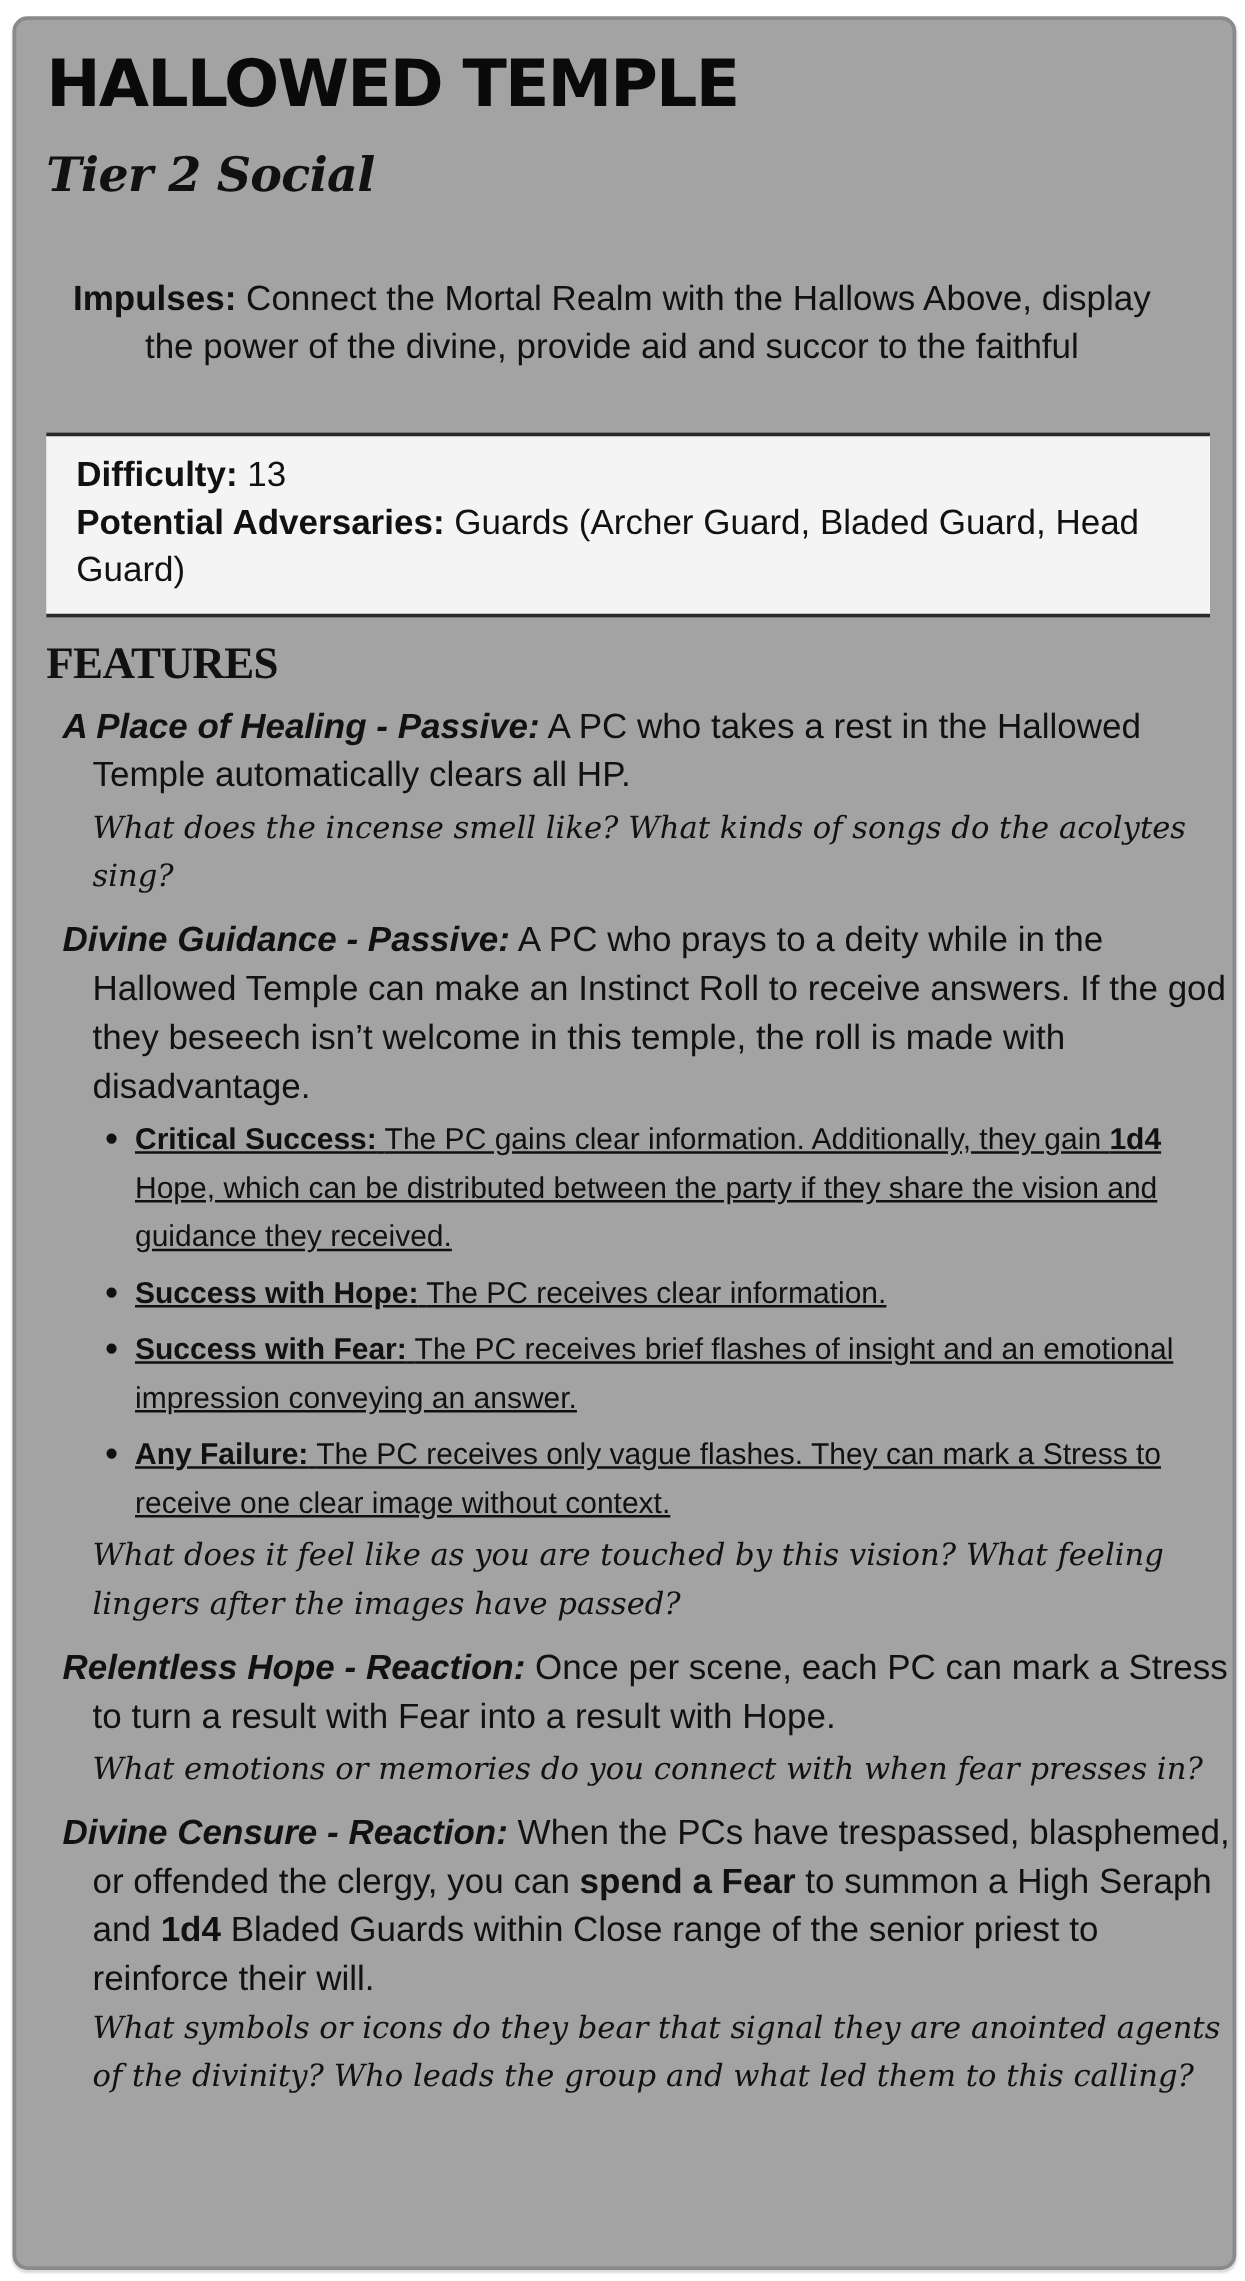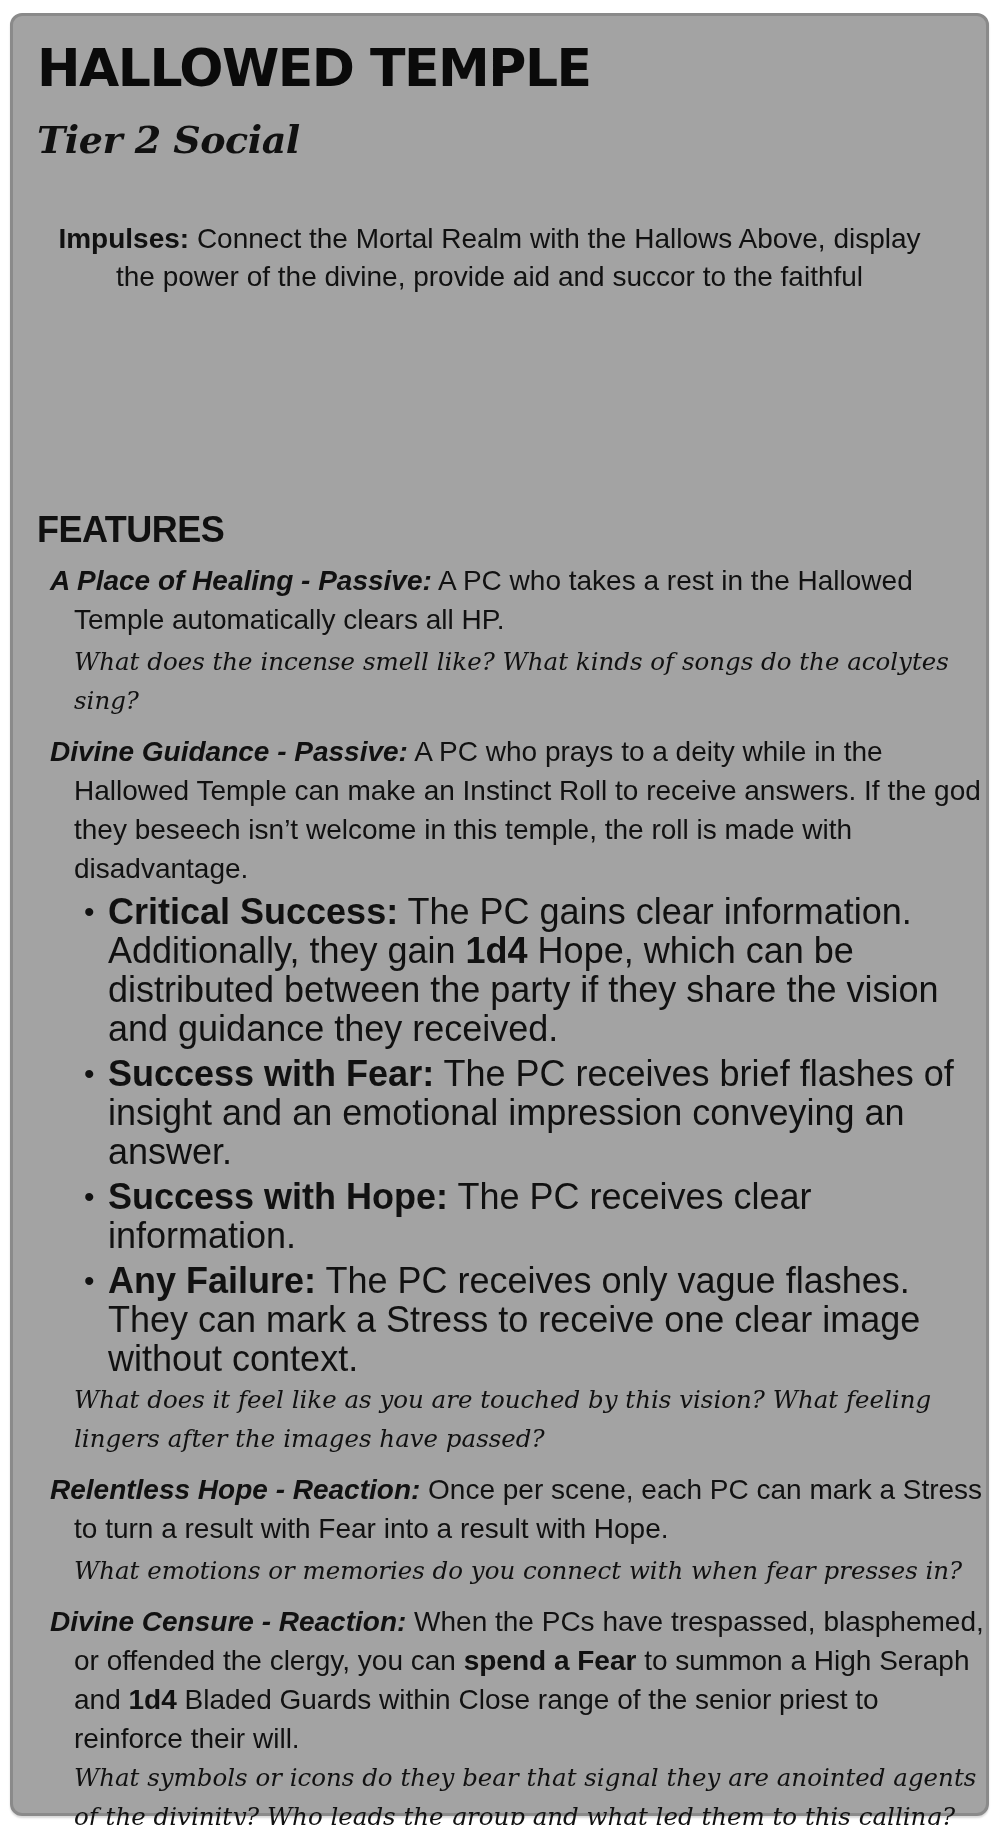--- a/index.html
+++ b/index.html
@@ -29,43 +29,53 @@
     font-size: 28px; line-height: 38px; text-align: center;
   }
   b, .b { font-weight: bold; }
   .stats {
     position: absolute; left: 24px; top: 330px; width: 931px; height: 148px;
     background: #f4f4f4; border-top: 3px solid #2a2a2a; border-bottom: 3px solid #2a2a2a;
     padding: 12px 24px; font-size: 28px; line-height: 38px;
   }
   .features-h {
     position: absolute; left: 24px; top: 490px;
-    font-family: Liberation Sans, sans-serif; font-weight: bold; font-size: 36px;
+    font-family: Liberation Serif, serif; font-weight: bold; font-size: 36px;
     line-height: 48px; letter-spacing: -0.5px;
   }
   .features { position: absolute; left: 37px; top: 545px; width: 945px; }
   .feat { font-size: 28px; line-height: 39px; padding-left: 24px; text-indent: -24px; }
   .feat .fname { font-style: italic; font-weight: bold; }
   .q { font-family: "DejaVu Serif", serif; font-style: italic; font-size: 24.5px; line-height: 39px; padding-left: 24px; margin-top: 3px; color: #111; }
   .gap { height: 12px; }
   ul.bullets { list-style: none; margin-left: 34px; margin-top: 4px; }
-  ul.bullets li { position: relative; font-size: 36px; line-height: 39px; padding-left: 24px; margin-bottom: 6px; }
+  ul.bullets li { position: relative; font-size: 24px; line-height: 39px; padding-left: 24px; margin-bottom: 6px; text-decoration: underline; }
   ul.bullets li::before { content: "\2022"; position: absolute; left: 0; top: 0; font-size: 30px; }
 </style>
 </head>
 <body>
 
 <div class="card">
   <div class="title">HALLOWED TEMPLE</div>
   <div class="tier">Tier 2 Social</div>
   <div class="impulses">
     <span class="b">Impulses:</span>
     <span>Connect the Mortal Realm with the Hallows Above, display the power of the divine, provide aid and succor to the faithful</span>
   </div>
 
+  <div class="stats">
+    <div>
+      <span class="b">Difficulty:</span>
+      <span>13</span>
+    </div>
+    <div>
+      <span class="b">Potential Adversaries:</span>
+      <span>Guards (Archer Guard, Bladed Guard, Head Guard)</span>
+    </div>
+  </div>
 
   <div class="features-h">FEATURES</div>
 
   <div class="features">
 
     <div class="feat">
       <span class="fname">A Place of Healing - Passive:</span>
       <span>A PC who takes a rest in the Hallowed Temple automatically clears all HP.</span>
     </div>
     <div class="q">What does the incense smell like? What kinds of songs do the acolytes sing?</div>
@@ -74,26 +84,26 @@
     <div class="feat">
       <span class="fname">Divine Guidance - Passive:</span>
       <span>A PC who prays to a deity while in the Hallowed Temple can make an Instinct Roll to receive answers. If the god they beseech isn’t welcome in this temple, the roll is made with disadvantage.</span>
     </div>
     <ul class="bullets">
       <li>
         <span class="b">Critical Success:</span>
         <span>The PC gains clear information. Additionally, they gain </span><span class="b">1d4</span><span> Hope, which can be distributed between the party if they share the vision and guidance they received.</span>
       </li>
       <li>
+        <span class="b">Success with Hope:</span>
+        <span>The PC receives clear information.</span>
+      </li>
+      <li>
         <span class="b">Success with Fear:</span>
         <span>The PC receives brief flashes of insight and an emotional impression conveying an answer.</span>
-      </li>
-      <li>
-        <span class="b">Success with Hope:</span>
-        <span>The PC receives clear information.</span>
       </li>
       <li>
         <span class="b">Any Failure:</span>
         <span>The PC receives only vague flashes. They can mark a Stress to receive one clear image without context.</span>
       </li>
     </ul>
     <div class="q" style="margin-top:-4px">What does it feel like as you are touched by this vision? What feeling lingers after the images have passed?</div>
     <div class="gap"></div>
 
     <div class="feat">

